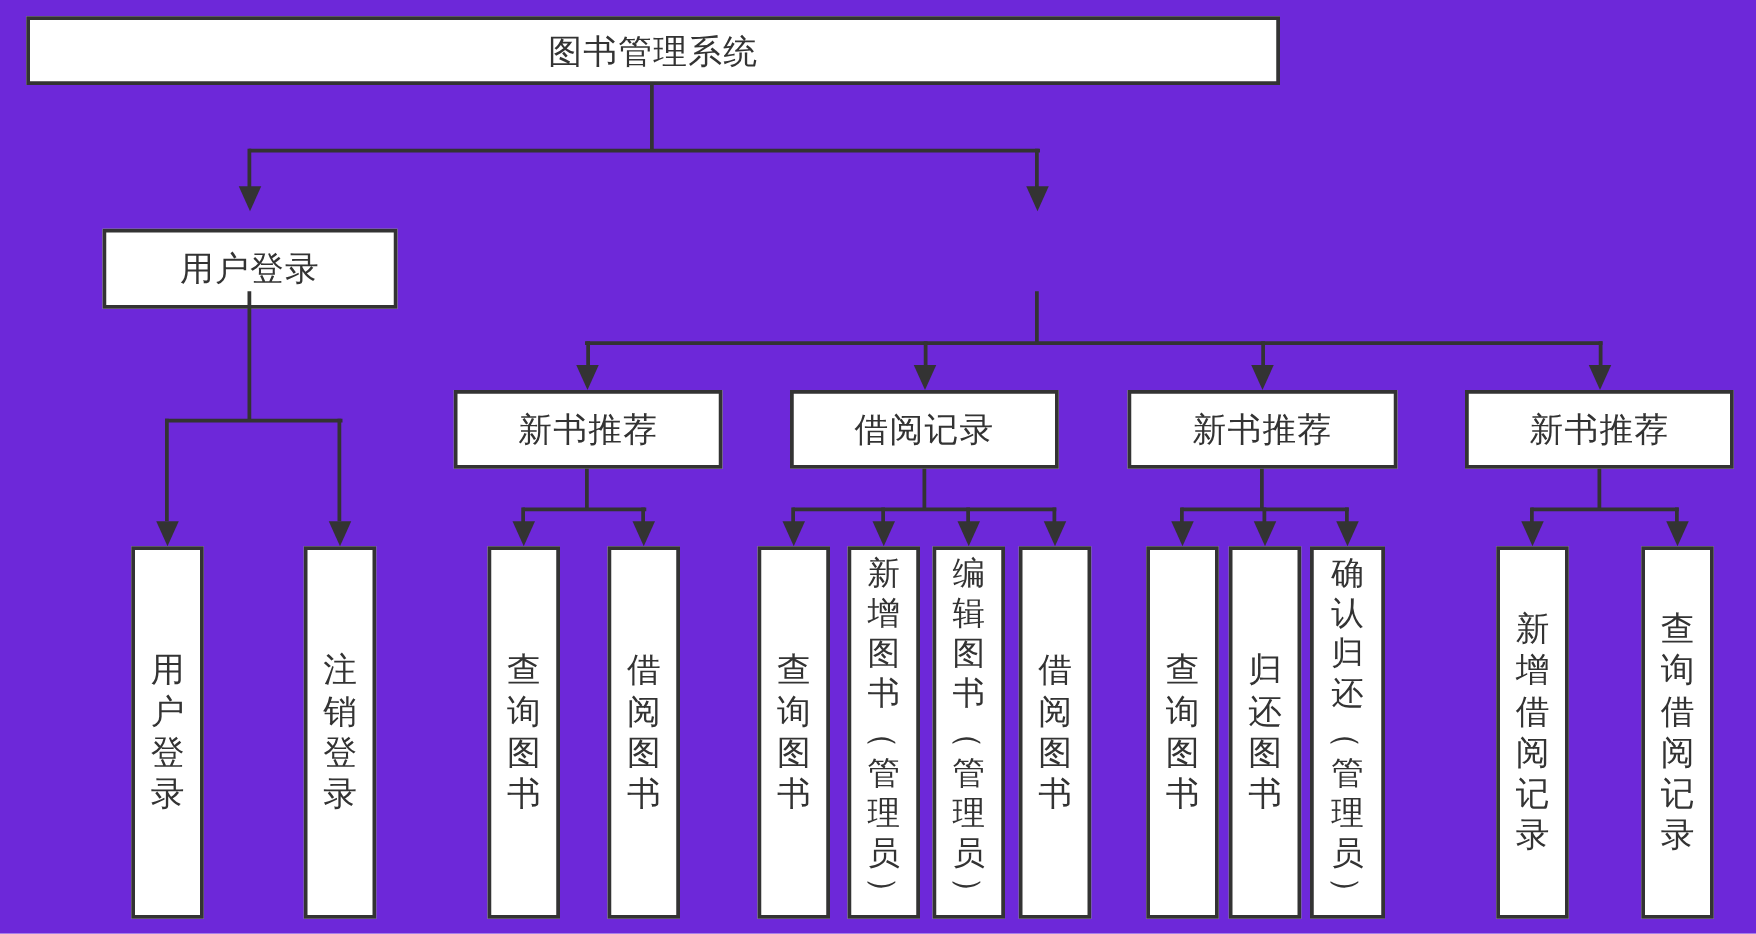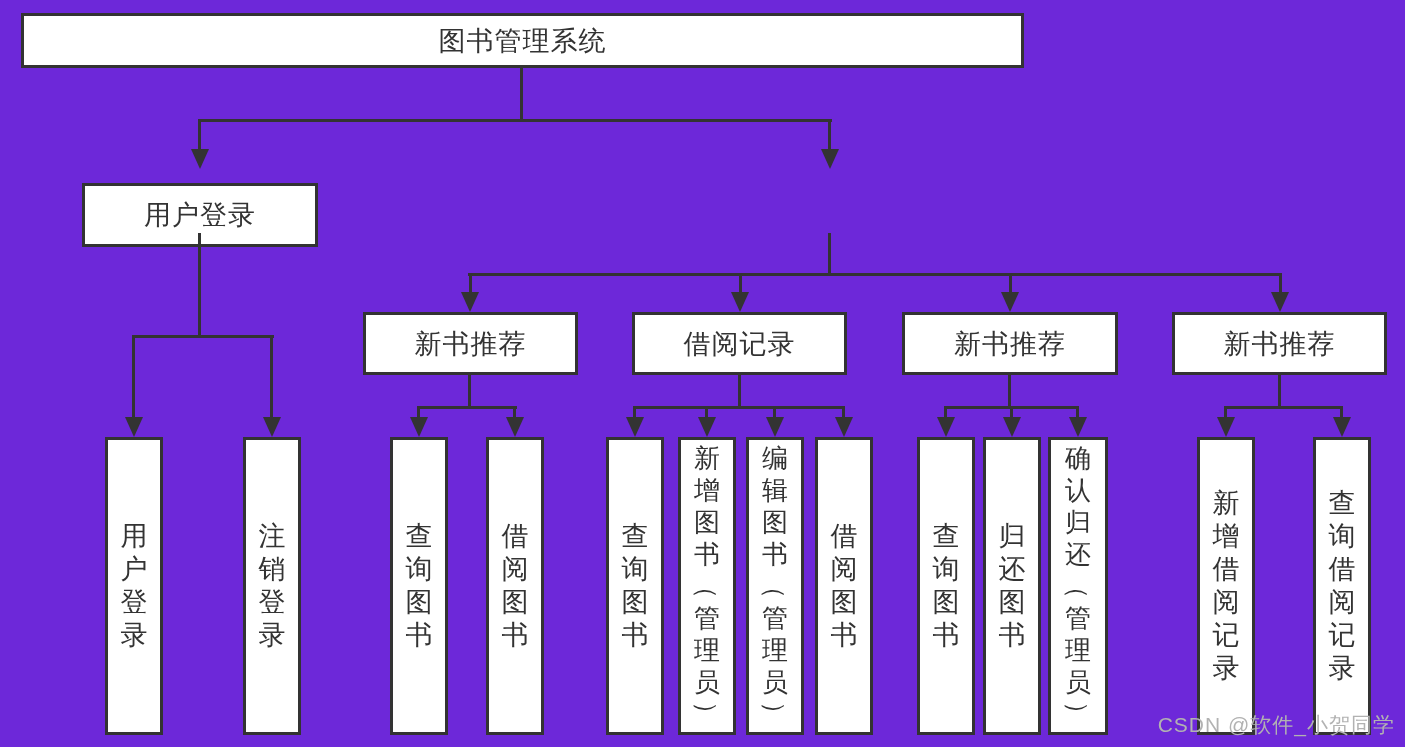--- a/index.html
+++ b/index.html
@@ -261,15 +261,14 @@
     <div class="vtext">
         <span>查</span>
         <span>询</span>
         <span>借</span>
         <span>阅</span>
         <span>记</span>
         <span>录</span>
       </div>
   </div>
 
-  <div class="watermark">CSDN @软件_小贺同学</div>
 
 </div>
 
 </body></html>

